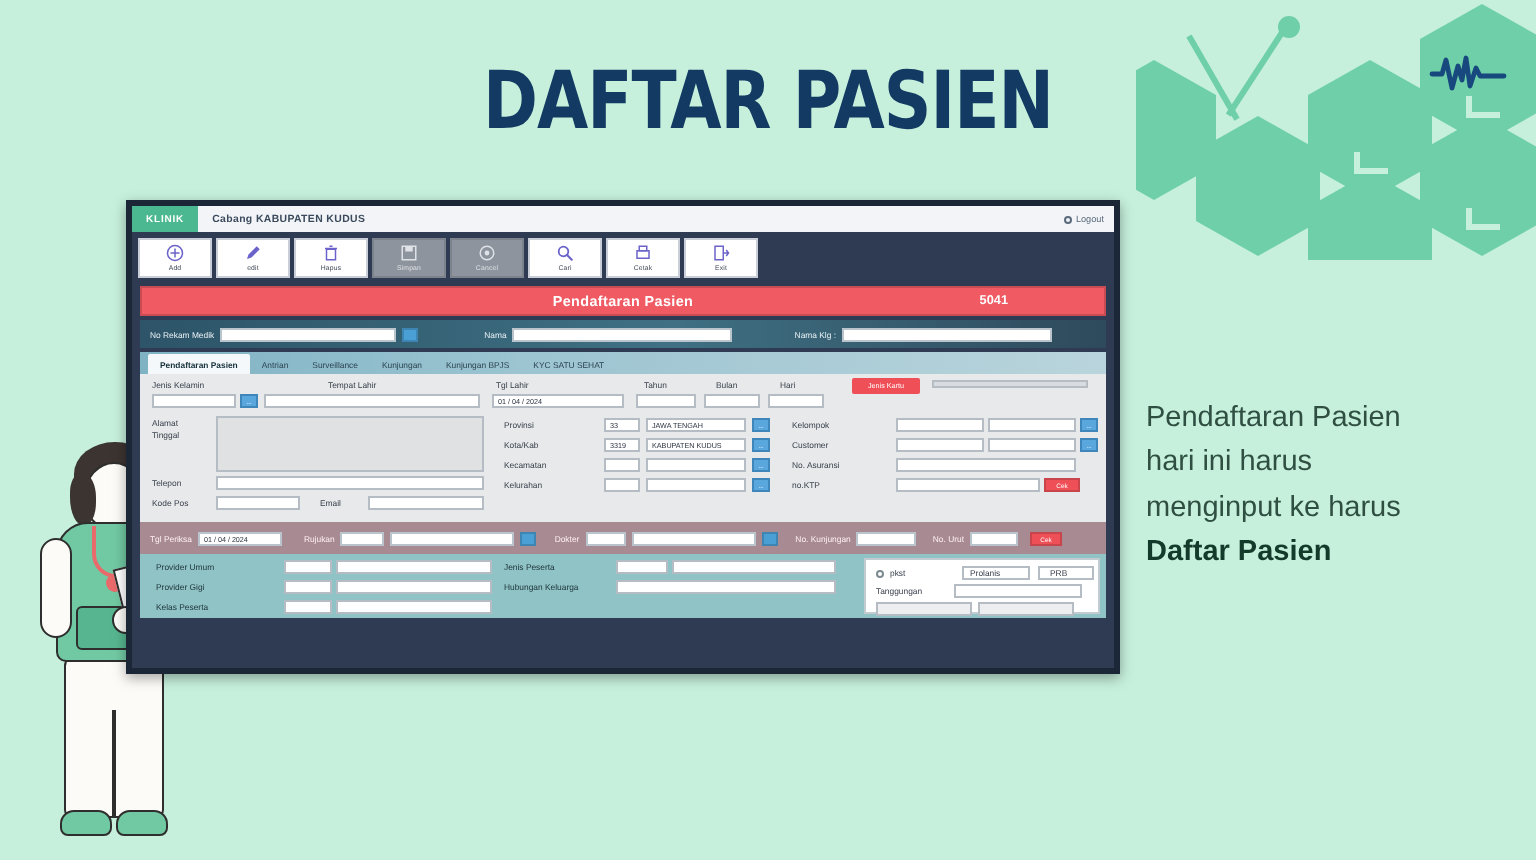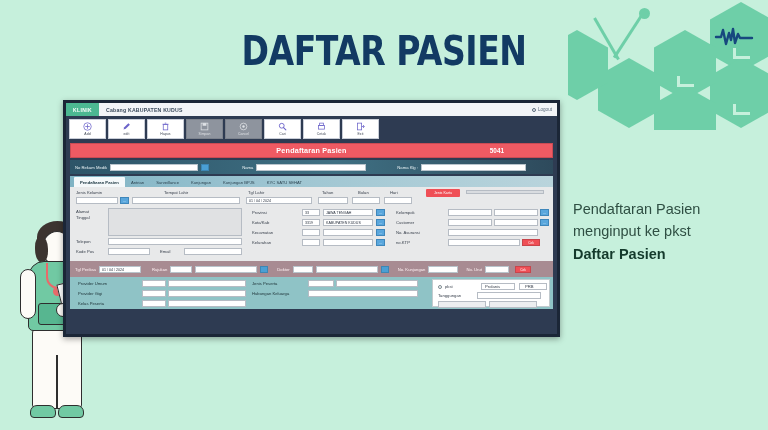--- a/index.html
+++ b/index.html
@@ -168,21 +168,22 @@
   <div class="hex-notch" style="right:18px; top:104px;"></div>
   <svg class="pulse-ico" width="40" height="24" viewBox="0 0 40 24">
     <path d="M2 12 H7 L9 5 L12 19 L15 8 L17 15 L19 4 L21 18 L24 9 L26 13 H38" fill="none" stroke="#17487e" stroke-width="2.4" stroke-linecap="round" stroke-linejoin="round"></path>
   </svg>
 </div>
 
 <div class="page-title">DAFTAR PASIEN</div>
 
 <div class="caption">
   <div>Pendaftaran Pasien</div>
-  <div>menginput ke pkst</div>
+  <div>hari ini harus</div>
+  <div>menginput ke harus</div>
   <b>Daftar Pasien</b>
 </div>
 
 <div class="nurse">
   <div class="n-hair"></div>
   <div class="n-head"></div>
   <div class="n-hair2"></div>
   <div class="n-hair3"></div>
   <div class="n-legs"></div>
   <div class="n-legsplit"></div>

